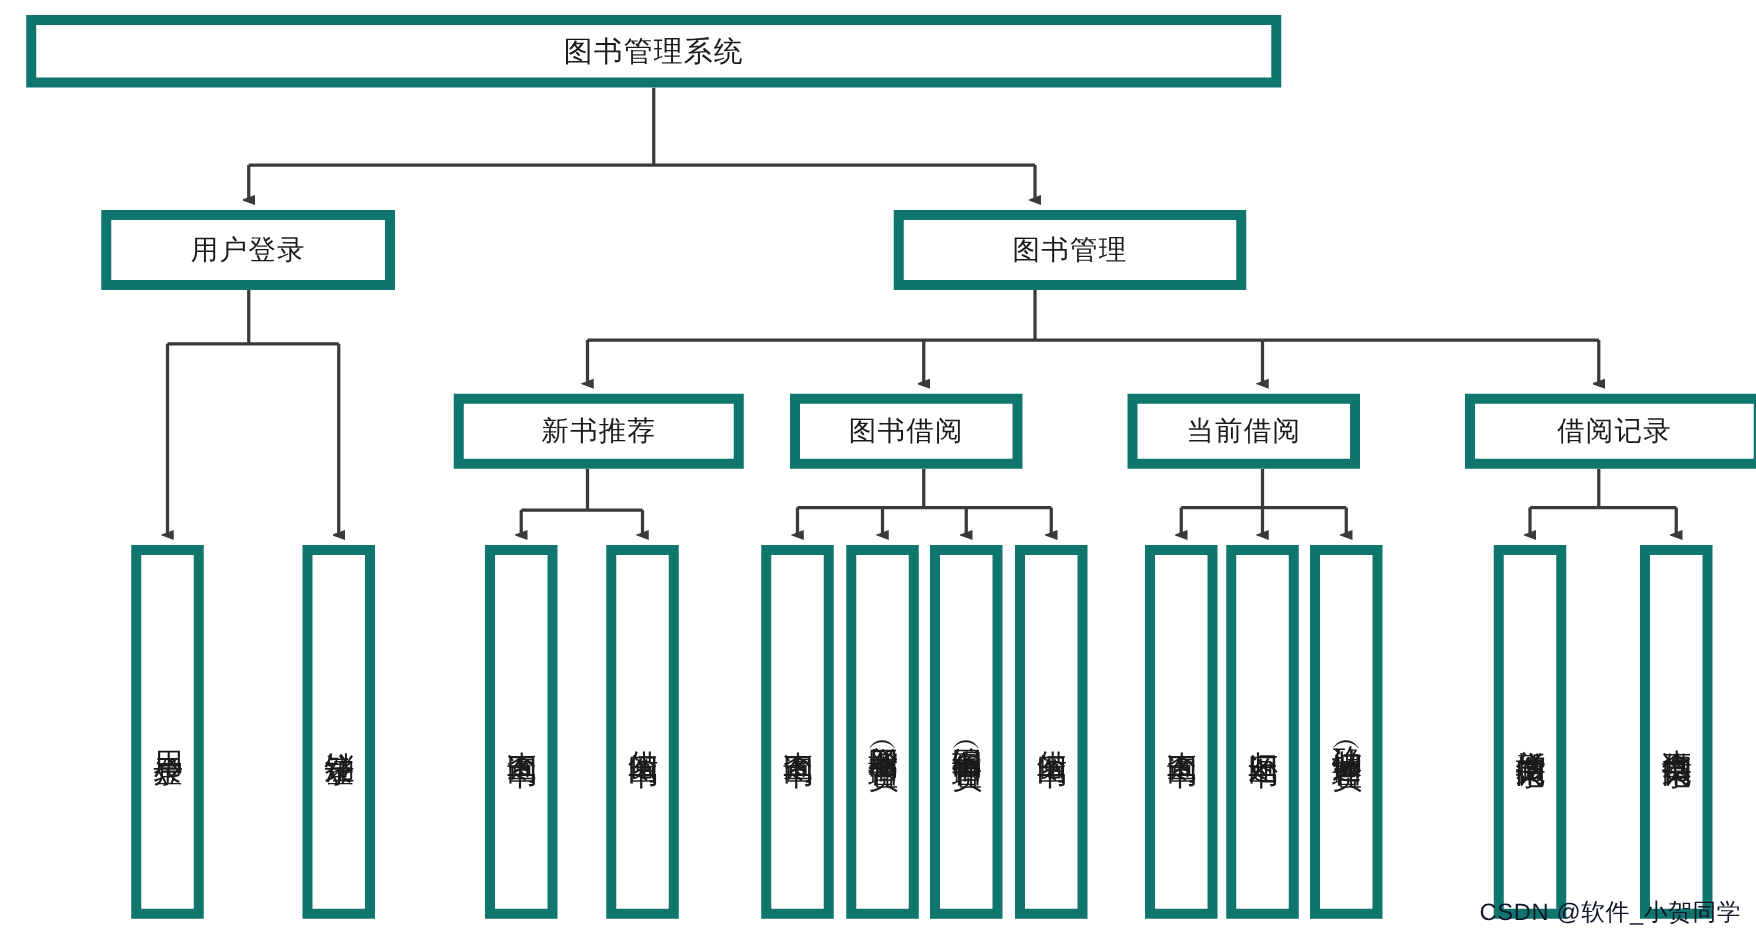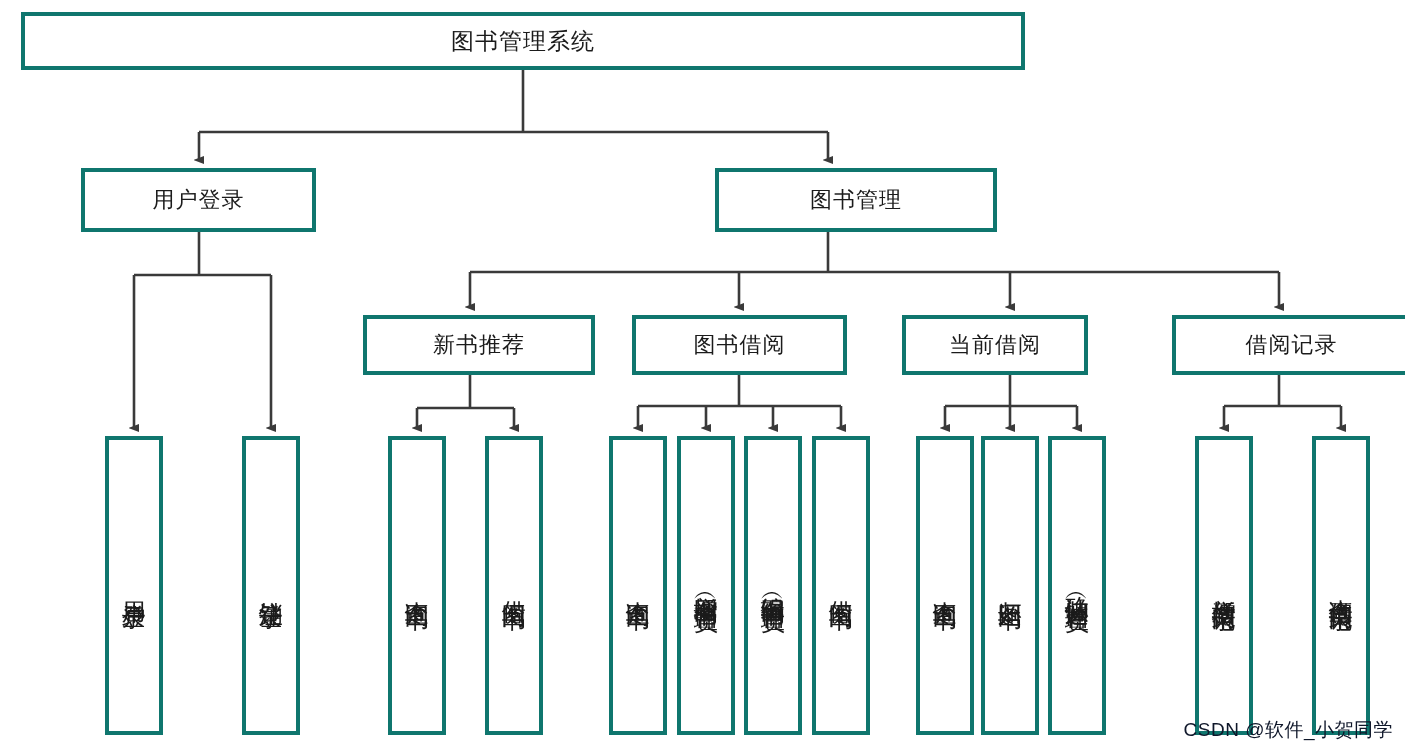--- a/index.html
+++ b/index.html
@@ -22,21 +22,21 @@
     left: 0;
     top: 0;
     width: 1405px;
     height: 747px;
     pointer-events: none;
   }
   .node {
     position: absolute;
     box-sizing: border-box;
     background: #ffffff;
-    border: 4px solid #0f766e;
+    border: 8px solid #0f766e;
     display: flex;
     align-items: center;
     justify-content: center;
     color: #1b1b1b;
   }
   .node .label {
     display: block;
     text-align: center;
     line-height: 1.08;
   }
@@ -131,21 +131,21 @@
   <div class="node horiz" style="left:81px; top:168px; width:235px; height:64px;">
     <span class="label">用户登录</span>
   </div>
   <div class="node horiz" style="left:715px; top:168px; width:282px; height:64px;">
     <span class="label">图书管理</span>
   </div>
 
   <div class="node horiz" style="left:363px; top:315px; width:232px; height:60px;">
     <span class="label">新书推荐</span>
   </div>
-  <div class="node horiz" style="left:632px; top:315px; width:215px; height:60px;">
+  <div class="node horiz" style="left:632px; top:315px; width:186px; height:60px;">
     <span class="label">图书借阅</span>
   </div>
   <div class="node horiz" style="left:902px; top:315px; width:186px; height:60px;">
     <span class="label">当前借阅</span>
   </div>
   <div class="node horiz" style="left:1172px; top:315px; width:239px; height:60px;">
     <span class="label">借阅记录</span>
   </div>
 
   <div class="node vert" style="left:105px; top:436px; width:58px; height:299px;">

